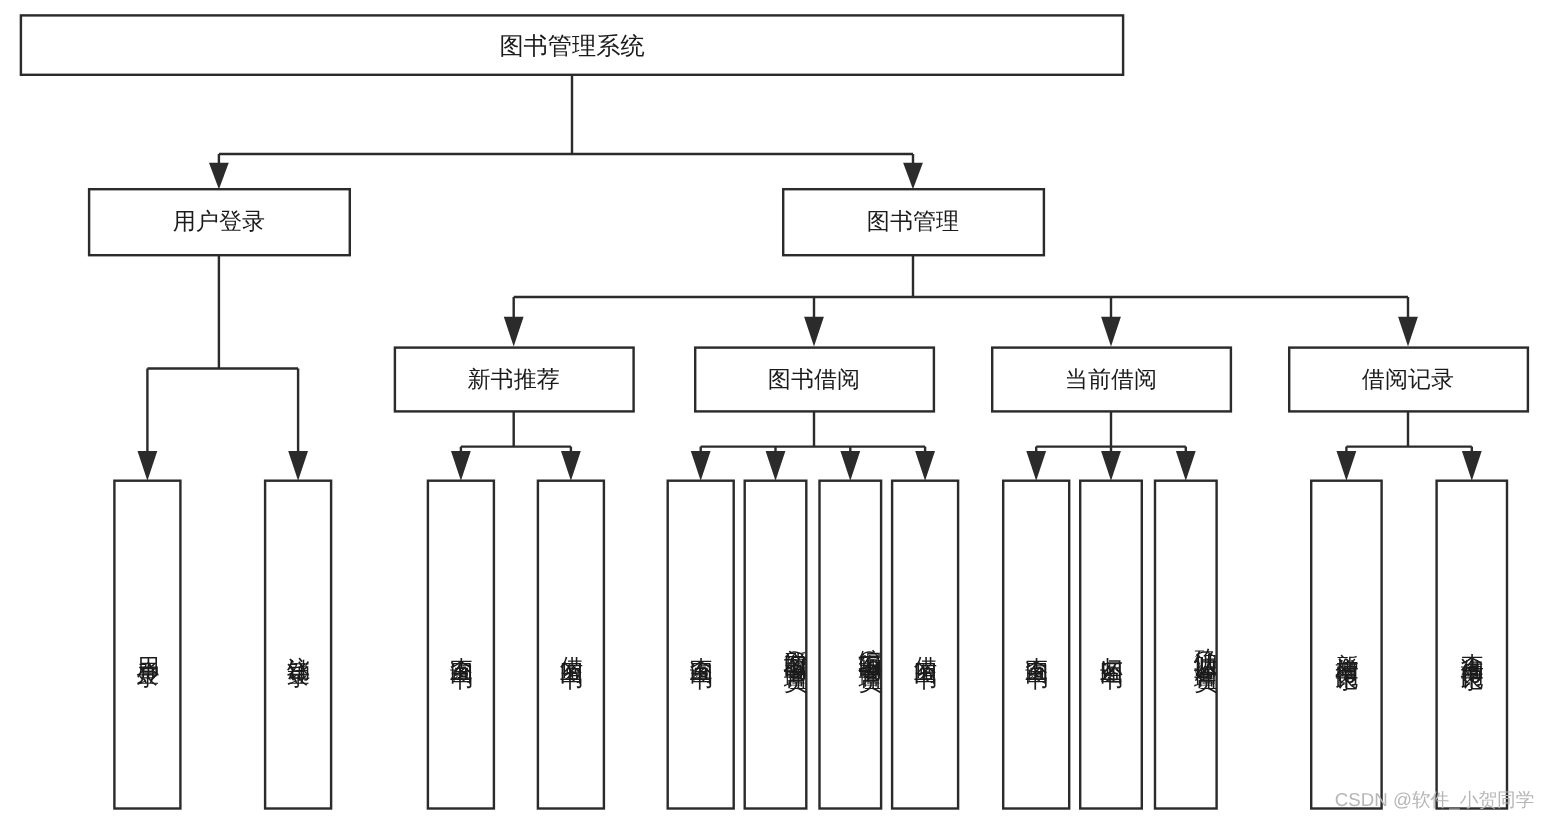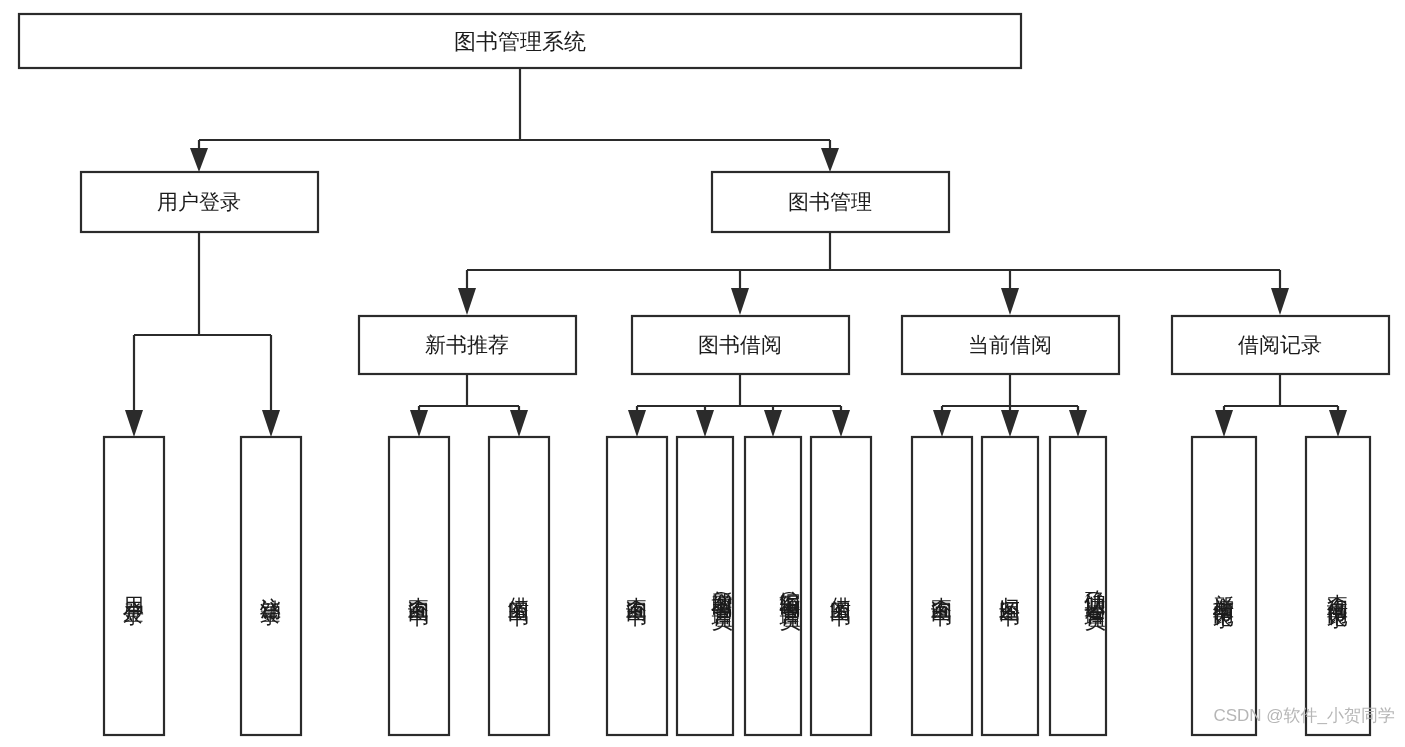--- a/index.html
+++ b/index.html
@@ -63,21 +63,21 @@
     color: #1b1b1b;
     letter-spacing: 3px;
     white-space: nowrap;
     text-align: center;
     pointer-events: none;
     user-select: none;
   }
   .watermark {
     position: absolute;
     right: 10px;
-    bottom: 20px;
+    bottom: 8px;
     font-family: "Liberation Sans", "DejaVu Sans", sans-serif;
     font-size: 17px;
     color: #b6b6b6;
     white-space: nowrap;
     user-select: none;
   }
 </style>
 </head>
 <body>
 

